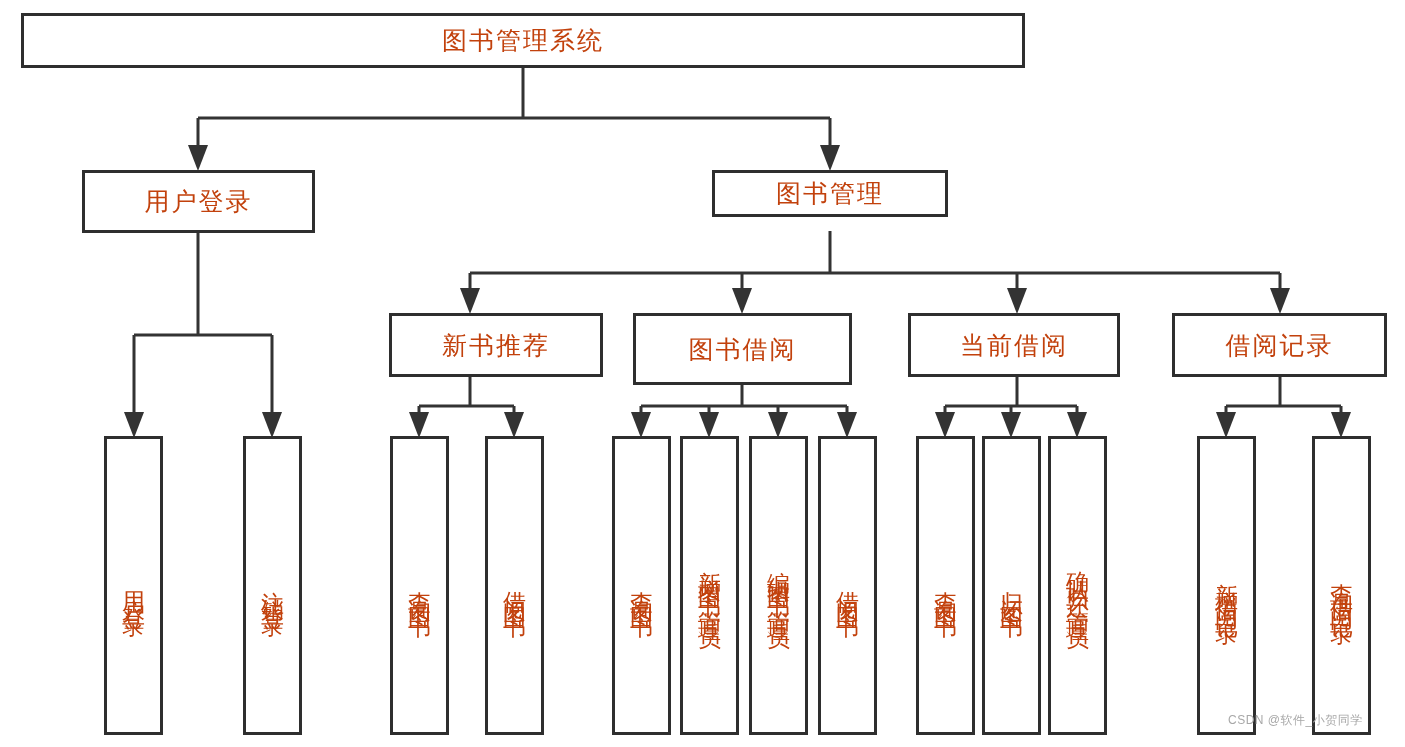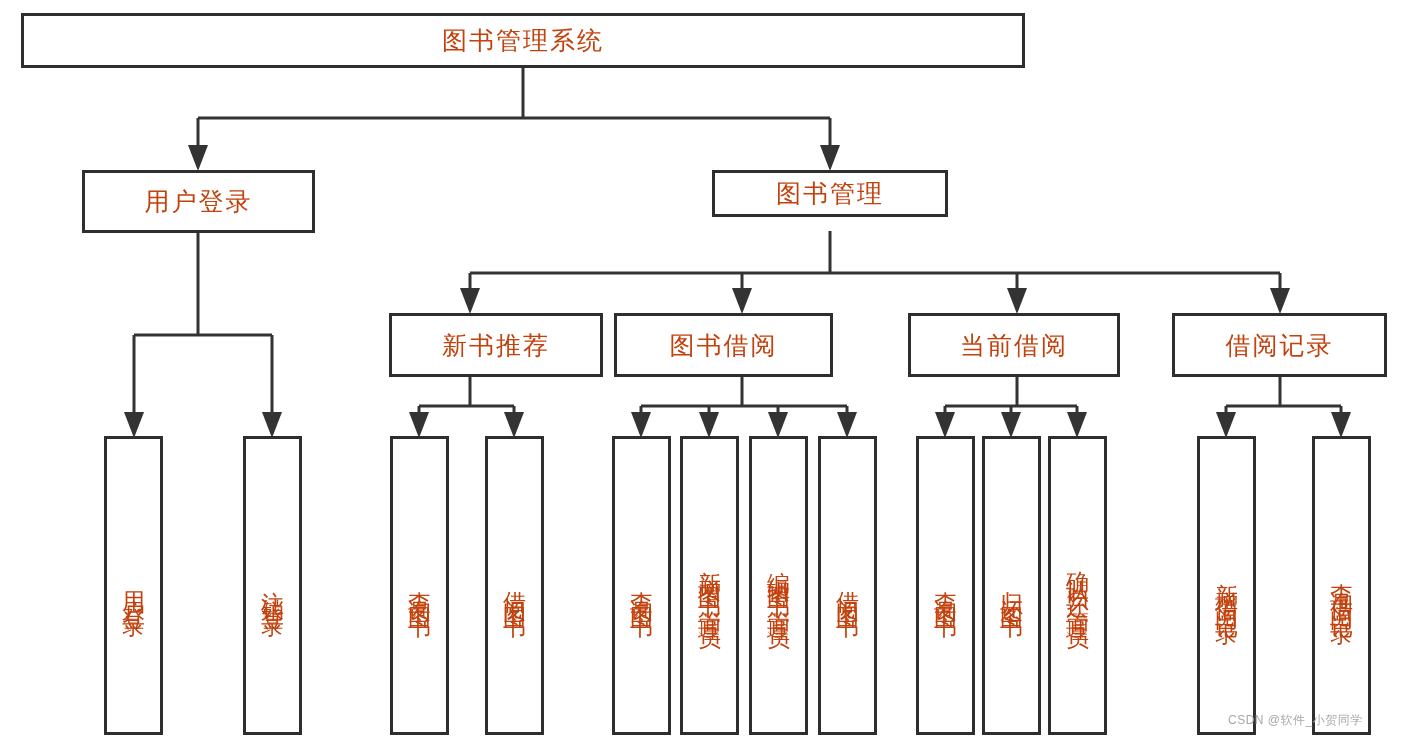--- a/index.html
+++ b/index.html
@@ -11,21 +11,21 @@
         font-size:25px;letter-spacing:2px;line-height:1;white-space:nowrap;}
   .v{writing-mode:vertical-rl;text-orientation:mixed;font-size:23px;letter-spacing:8px;
      padding-top:6px;}
   
   .n-root{left:21px;top:13px;width:1004px;height:55px;}
   
   .n-l2a{left:82px;top:170px;width:233px;height:63px;}
   .n-l2b{left:712px;top:170px;width:236px;height:47px;}
   
   .n-l3a{left:365px;top:313px;width:214px;height:64px;margin-left:24px;}
-  .n-l3b{left:614px;top:313px;width:219px;height:64px;}
+  .n-l3b{left:633px;top:313px;width:219px;height:72px;}
   .n-l3c{left:908px;top:313px;width:212px;height:64px;}
   .n-l3d{left:1172px;top:313px;width:215px;height:64px;}
   
   .leaf{top:436px;width:59px;height:299px;}
   .lf1{left:104px;}  .lf2{left:243px;}
   .lf3{left:390px;}  .lf4{left:485px;}
   .lf5{left:612px;}  .lf6{left:680px;}  .lf7{left:749px;}  .lf8{left:818px;}
   .lf9{left:916px;}  .lf10{left:982px;} .lf11{left:1048px;}
   .lf12{left:1197px;}.lf13{left:1312px;}
   .watermark{position:absolute;left:1228px;top:712px;z-index:5;color:#a8a8a8;

